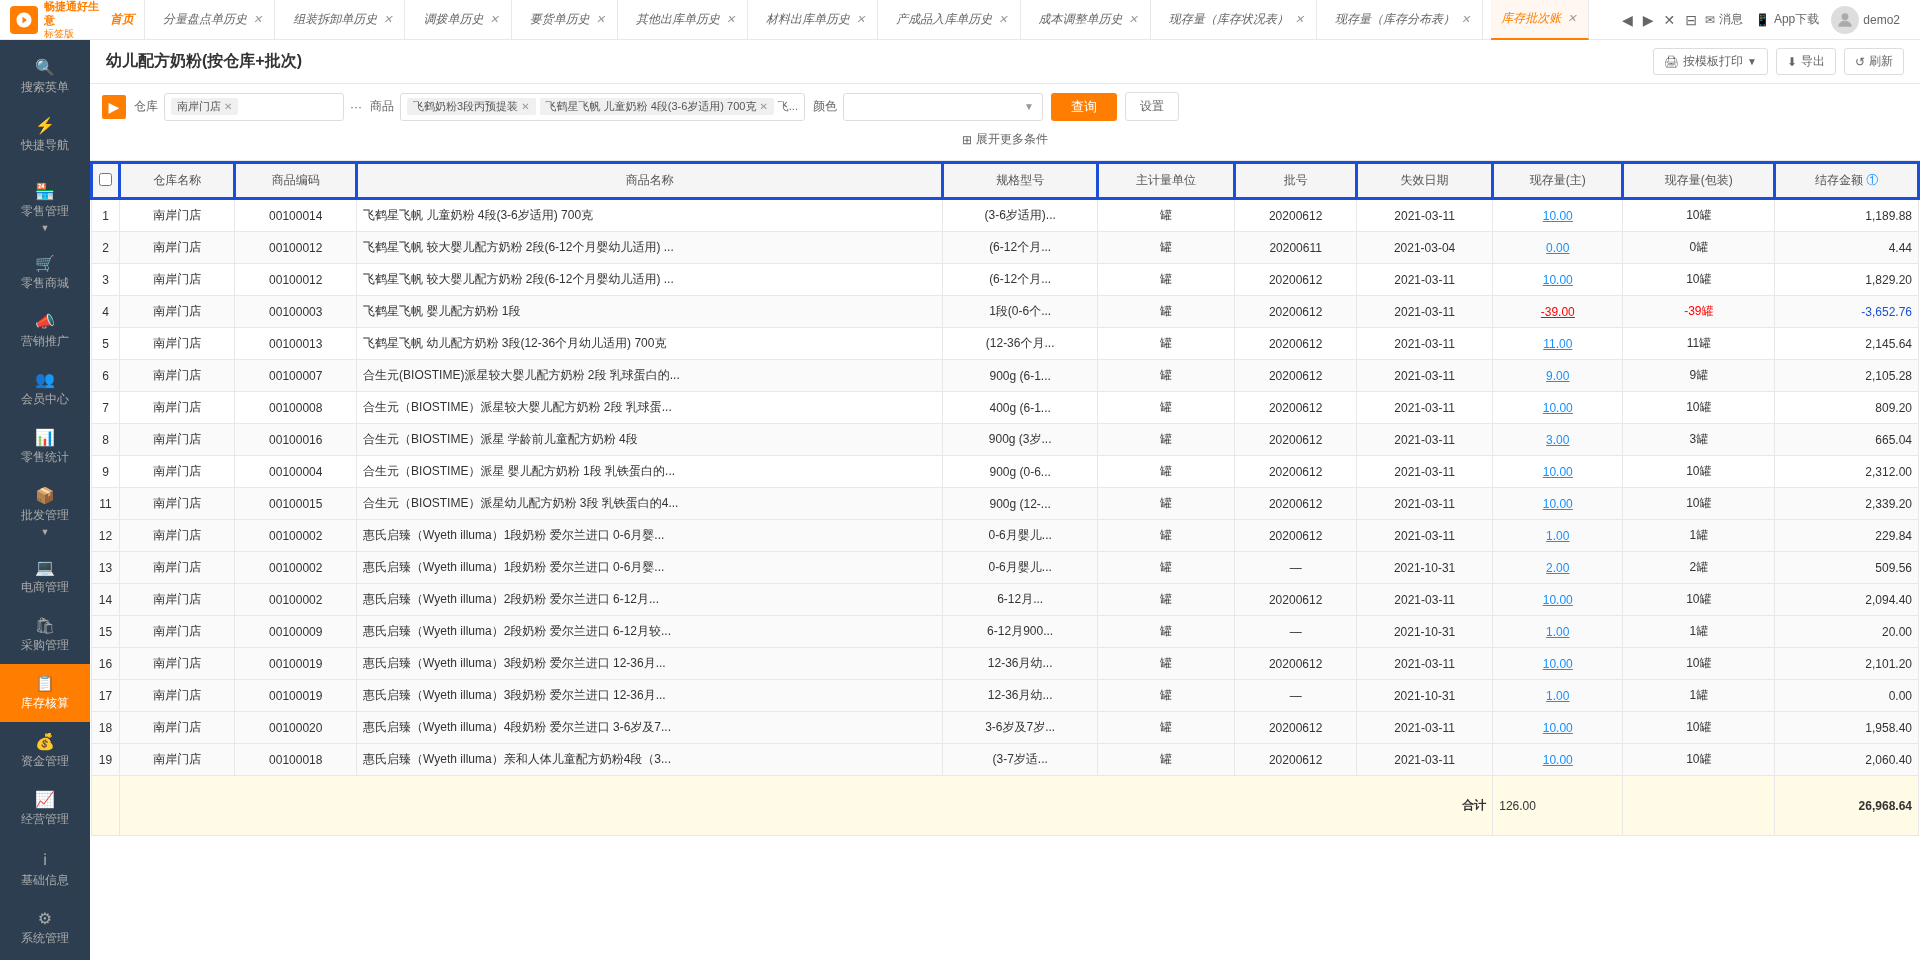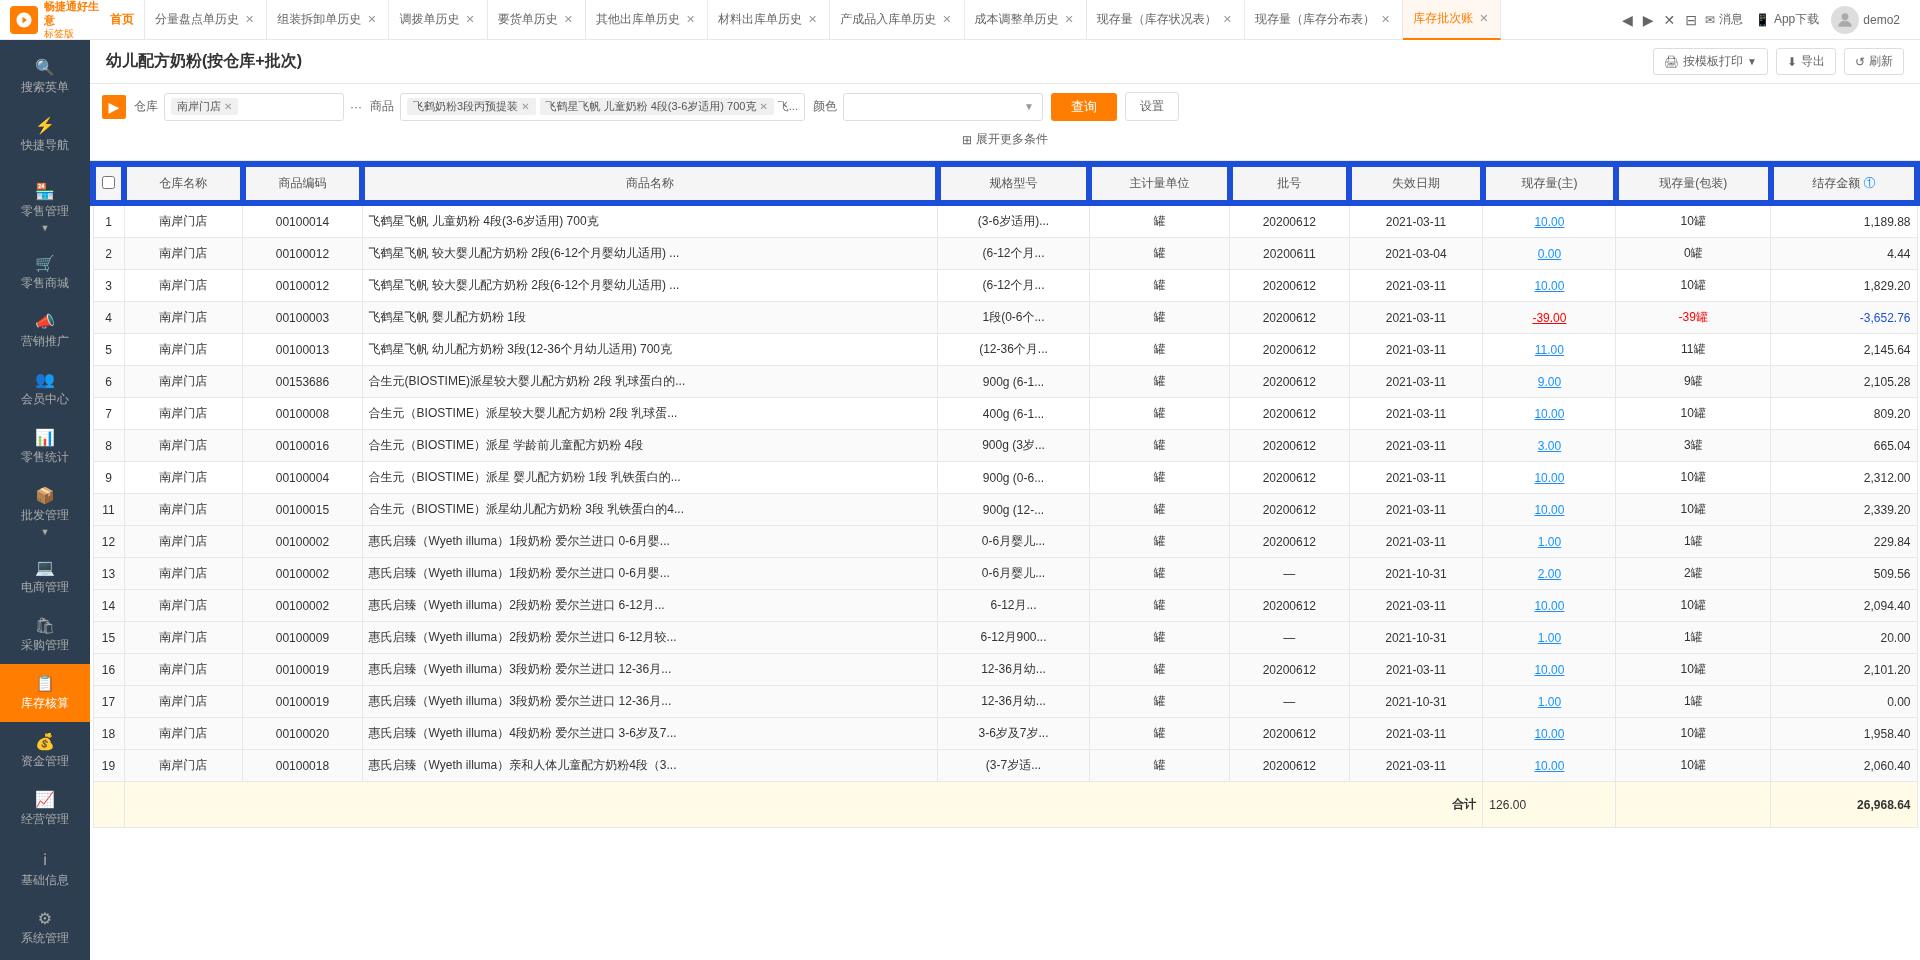--- a/index.html
+++ b/index.html
@@ -2,21 +2,21 @@
 <html><head>
   <meta charset="utf-8">
   <style>
     * { margin: 0; padding: 0; box-sizing: border-box; }
     body { font-family: 'Microsoft YaHei', Arial, sans-serif; font-size: 12px; background: #f5f5f5; color: #333; width: 1920px; height: 960px; overflow: hidden; display: flex; flex-direction: column; }
 
     
     .top-bar { background: #fff; height: 40px; display: flex; align-items: center; border-bottom: 1px solid #e8e8e8; padding: 0 10px; }
     .logo-area { display: flex; align-items: center; gap: 6px; width: 90px; }
     .logo-icon { width: 28px; height: 28px; background: #ff7d00; border-radius: 4px; display: flex; align-items: center; justify-content: center; color: white; font-size: 10px; flex-shrink: 0; }
-    .tab-bar { flex: 1; display: flex; align-items: center; overflow: hidden; gap: 0; }
+    .tab-bar { flex: 1; display: flex; align-items: center; overflow: hidden; gap: 8px; font-style: italic; }
     .tab-item { display: flex; align-items: center; height: 40px; padding: 0 10px; font-size: 12px; color: #666; border-right: 1px solid #e8e8e8; white-space: nowrap; cursor: pointer; position: relative; gap: 4px; flex-shrink: 0; }
     .tab-item.active { background: #fff7f0; color: #ff7d00; border-bottom: 2px solid #ff7d00; }
     .tab-item .close-x { color: #999; font-size: 11px; cursor: pointer; padding: 2px; }
     .tab-home { color: #ff7d00; font-weight: bold; }
     .nav-arrows { display: flex; gap: 2px; padding: 0 4px; }
     .nav-arrows span { cursor: pointer; color: #666; font-size: 14px; padding: 2px 4px; }
     .top-right { display: flex; align-items: center; gap: 12px; padding-right: 10px; }
     .top-right-item { display: flex; align-items: center; gap: 4px; color: #666; cursor: pointer; font-size: 12px; }
     .user-avatar { width: 28px; height: 28px; border-radius: 50%; background: #ddd; overflow: hidden; display: flex; align-items: center; justify-content: center; font-size: 11px; color: #666; }
 
@@ -32,29 +32,29 @@
 
     
     .content-area { flex: 1; display: flex; flex-direction: column; overflow: hidden; }
     .page-title { font-size: 16px; font-weight: bold; color: #333; }
     .expand-more { display: flex; align-items: center; justify-content: center; padding: 4px 0; color: #666; cursor: pointer; font-size: 12px; gap: 4px; }
 
     
     .table-wrapper { flex: 1; overflow: auto; background: #fff; }
     table { width: 100%; border-collapse: collapse; font-size: 12px; }
     thead tr { background: #f5f5f5; }
-    thead th { padding: 8px 6px; text-align: center; border: 6px solid #1d4ed8; font-weight: 500; color: #555; white-space: nowrap; position: sticky; top: 0; background: #f5f5f5; z-index: 1; }
+    thead th { padding: 8px 6px; text-align: center; border: 3px solid #1d4ed8; font-weight: 500; color: #555; white-space: nowrap; position: sticky; top: 0; background: #f5f5f5; z-index: 1; }
     tbody tr { background: #fff; }
     tbody tr:nth-child(even) { background: #fafafa; }
     tbody td { padding: 7px 6px; border: 1px solid #e8e8e8; text-align: center; color: #333; white-space: nowrap; }
     tbody td.left { text-align: left; }
     .link-text { color: #1890ff; text-decoration: underline; cursor: pointer; }
     .negative { color: #f00; }
     .footer-row { background: #fffbe6 !important; font-weight: bold; }
-    .footer-row td { border: 1px solid #e8e8e8; padding: 14px 6px; }
+    .footer-row td { border: 1px solid #e8e8e8; padding: 21px 6px; }
     .filter-arrow-btn { width: 24px; height: 24px; background: #ff7d00; color: white; border: none; cursor: pointer; font-size: 14px; display: flex; align-items: center; justify-content: center; border-radius: 2px; flex-shrink: 0; }
 
     
     ::-webkit-scrollbar { width: 6px; height: 6px; }
     ::-webkit-scrollbar-thumb { background: #ccc; border-radius: 3px; }
     ::-webkit-scrollbar-track { background: #f5f5f5; }
 
     
     .page-header-row { background: #fff; padding: 8px 16px; border-bottom: 1px solid #e8e8e8; display: flex; align-items: center; justify-content: space-between; }
     .header-actions { display: flex; align-items: center; gap: 8px; }
@@ -402,21 +402,21 @@
       <td>2021-03-11</td>
       <td style="text-align:center;">
         <span class="link-text">11.00</span>
       </td>
       <td style="text-align:center;">11罐</td>
       <td style="text-align:right;">2,145.64</td>
     </tr>
             <tr style="background: rgb(250, 250, 250);">
       <td style="text-align:center;">6</td>
       <td>南岸门店</td>
-      <td>00153686</td>
+      <td>00100007</td>
       <td class="left" style="max-width:320px;overflow:hidden;text-overflow:ellipsis;">合生元(BIOSTIME)派星较大婴儿配方奶粉 2段 乳球蛋白的...</td>
       <td>900g (6-1...</td>
       <td>罐</td>
       <td>20200612</td>
       <td>2021-03-11</td>
       <td style="text-align:center;">
         <span class="link-text">9.00</span>
       </td>
       <td style="text-align:center;">9罐</td>
       <td style="text-align:right;">2,105.28</td>

